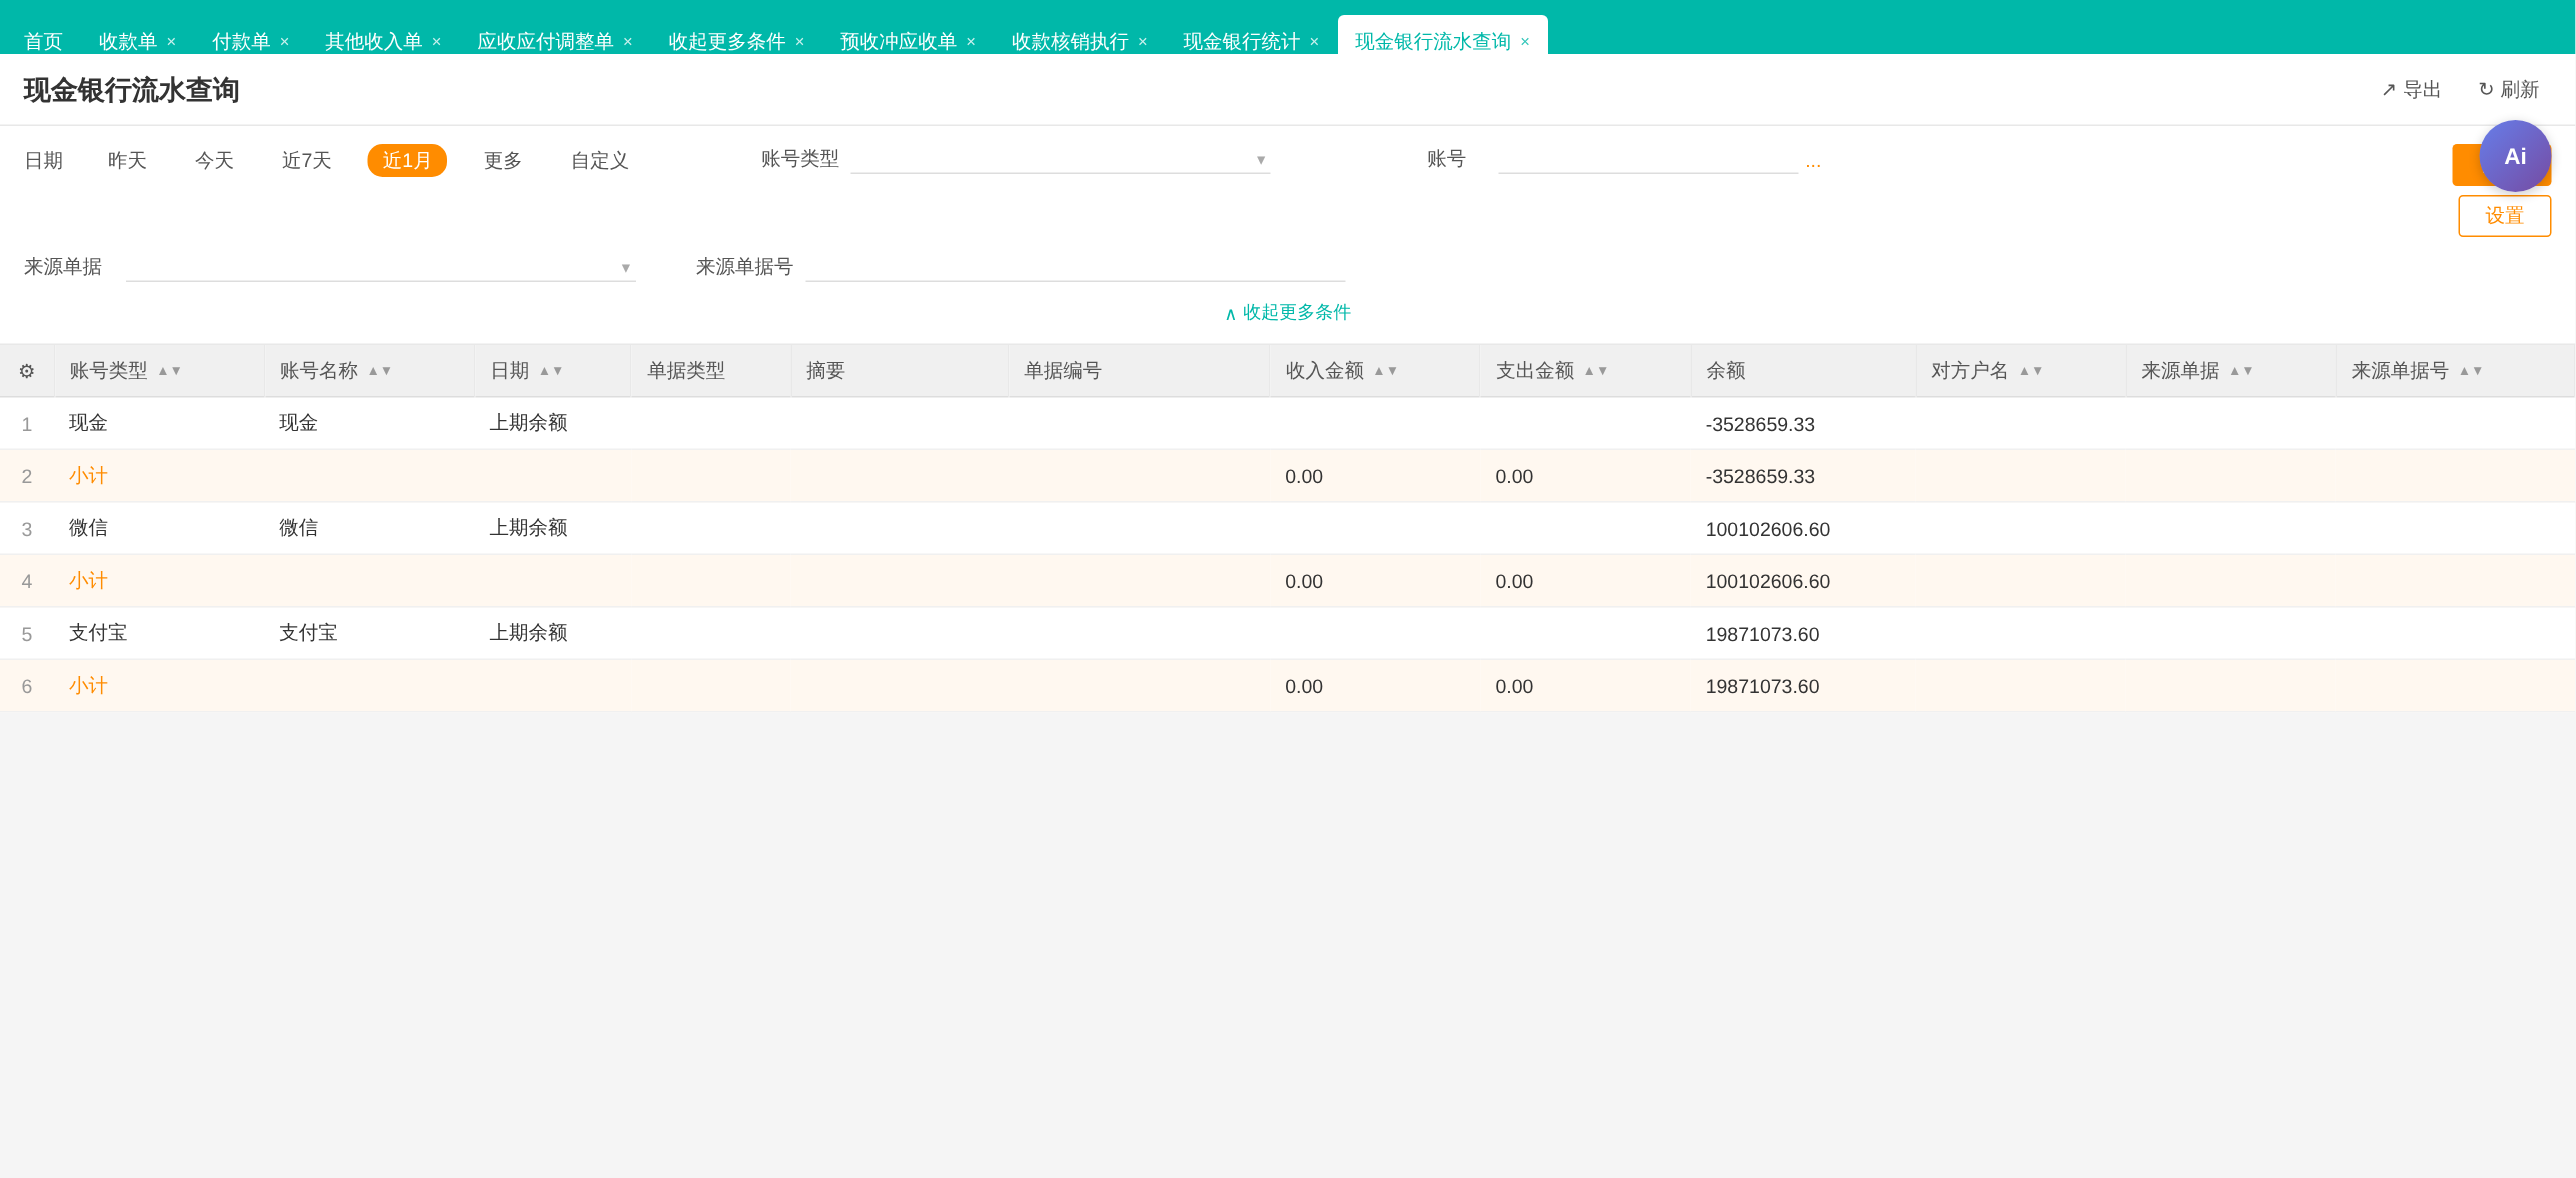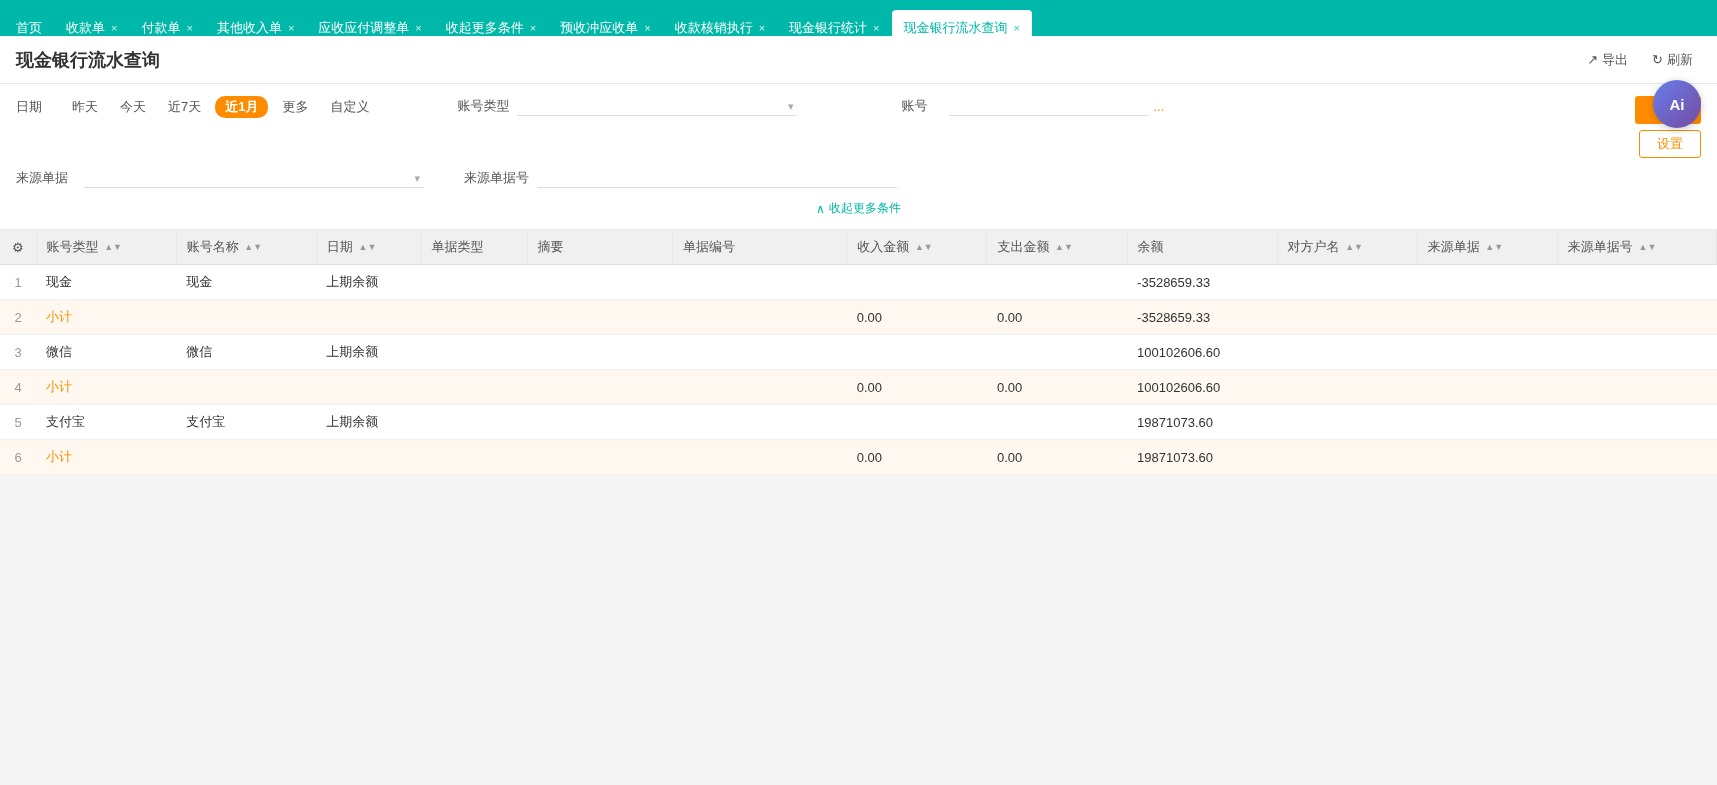--- a/index.html
+++ b/index.html
@@ -66,35 +66,34 @@
     .filter-label {
       color: #555;
       font-size: 13px;
       white-space: nowrap;
       margin-right: 8px;
       min-width: 40px;
     }
     .date-options {
       display: flex;
       align-items: center;
-      gap: 6px;
+      gap: 16px;
     }
     .date-option {
       padding: 2px 8px;
       cursor: pointer;
       color: #555;
       font-size: 13px;
       border-radius: 2px;
     }
     .date-option.active {
       background: #ff8c00;
       color: #fff;
       border-radius: 10px;
       padding: 2px 10px;
-      font-weight: bold;
     }
     .date-range {
       color: #555;
       font-size: 12px;
       margin-left: 8px;
     }
     .select-wrapper {
       position: relative;
       display: inline-flex;
       align-items: center;

